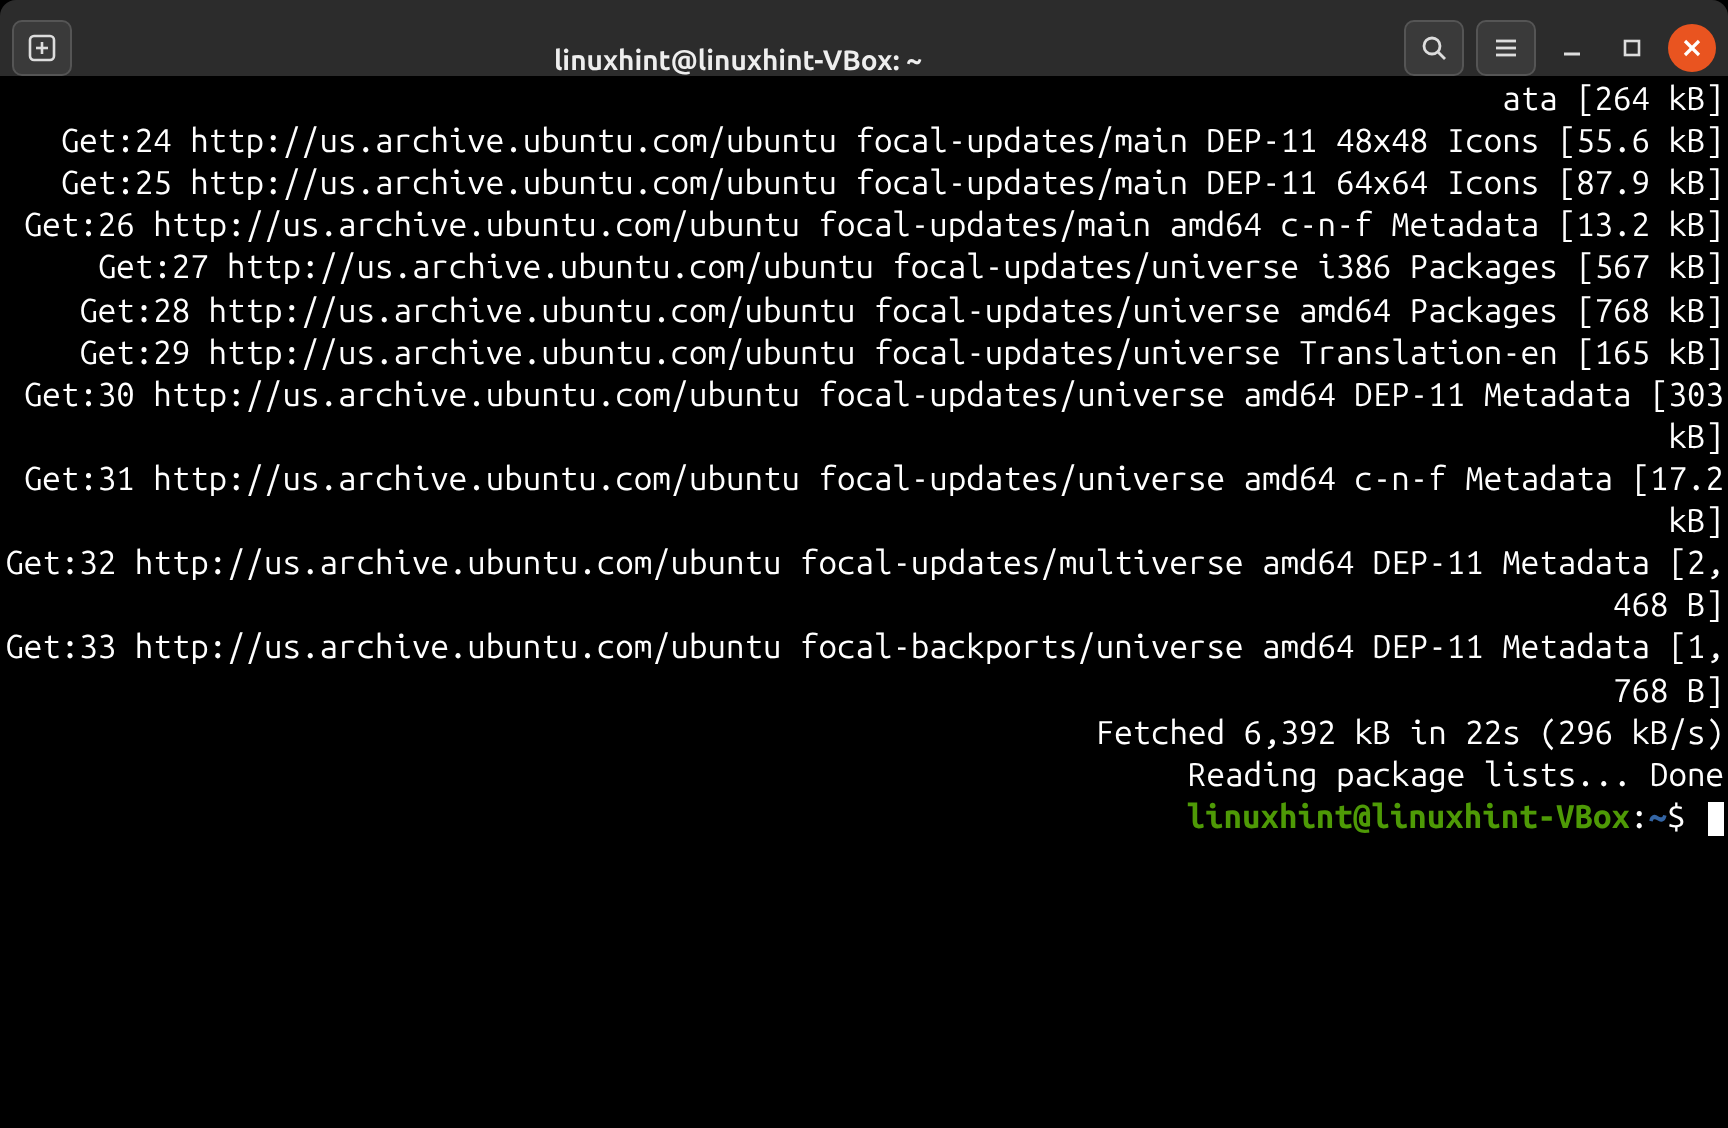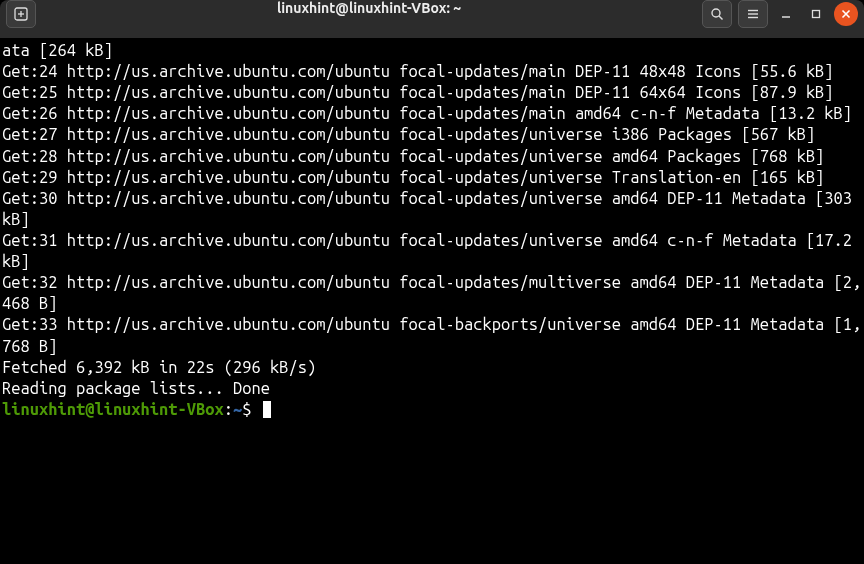--- a/index.html
+++ b/index.html
@@ -12,21 +12,21 @@
       font-family: 'Ubuntu Mono', 'DejaVu Sans Mono', monospace;
       font-size: 16.5px;
       width: 864px;
       height: 564px;
       overflow: hidden;
     }
     .titlebar {
       background: #2c2c2c;
       height: 38px;
       display: flex;
-      align-items: flex-start;
+      align-items: flex-end;
       padding: 0 6px;
       border-radius: 8px 8px 0 0;
       gap: 6px;
     }
     .tb-btn {
       width: 30px;
       height: 28px;
       border-radius: 5px;
       display: flex;
       align-items: center;
@@ -70,20 +70,21 @@
       background: #1a0a14;
       background: #000;
       color: #fff;
       padding: 2px 2px;
       height: calc(564px - 38px);
       overflow-y: auto;
       position: relative;
       white-space: pre-wrap;
       word-break: break-all;
       line-height: 1.28;
+      text-align: right;
     }
     .terminal::-webkit-scrollbar {
       width: 11px;
     }
     .terminal::-webkit-scrollbar-track {
       background: #2a2a2a;
     }
     .terminal::-webkit-scrollbar-thumb {
       background: #e95420;
       border-radius: 5px;

